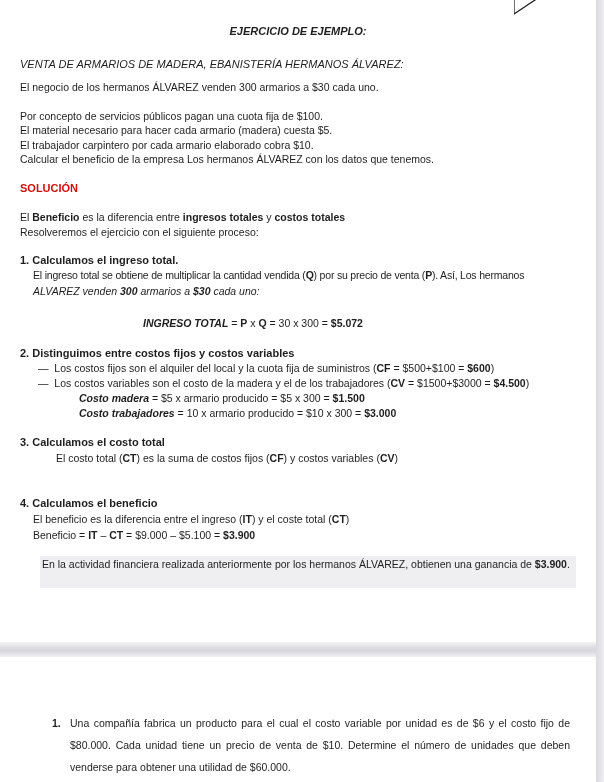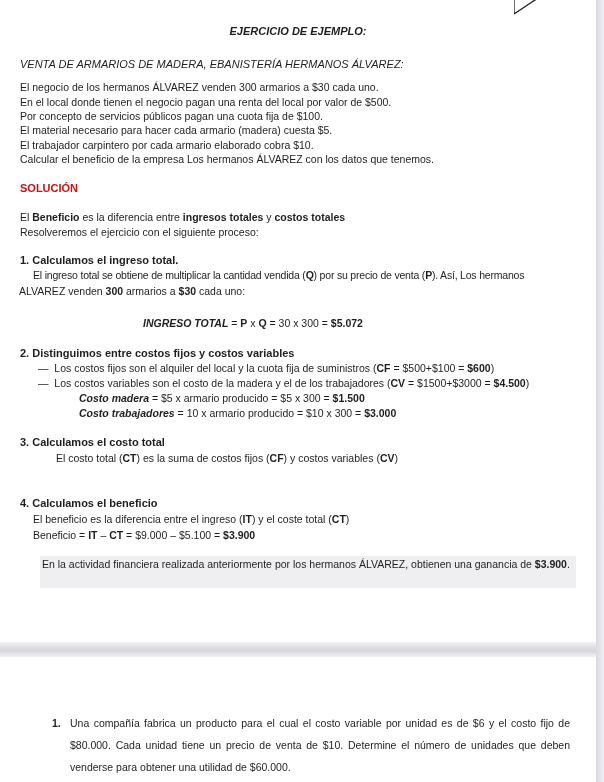--- a/index.html
+++ b/index.html
@@ -36,38 +36,37 @@
   <div class="page page1">
 
     <svg class="triangle" viewBox="0 0 40 24">
       <polyline points="0,0 0,18 24,2" fill="none" stroke="#222" stroke-width="1.3"></polyline>
     </svg>
 
     <div class="t title">EJERCICIO DE EJEMPLO:</div>
     <div class="t subtitle">VENTA DE ARMARIOS DE MADERA, EBANISTERÍA HERMANOS ÁLVAREZ:</div>
 
     <div class="t" style="left:20px; top:81px;">El negocio de los hermanos ÁLVAREZ venden 300 armarios a $30 cada uno.</div>
-    <div class="t" style="left:20px; top:96px;">En el local donde tienen el negocio pagan una renta del local por valor de $500.</div>
     <div class="t" style="left:20px; top:110px;">Por concepto de servicios públicos pagan una cuota fija de $100.</div>
     <div class="t" style="left:20px; top:124px;">El material necesario para hacer cada armario (madera) cuesta $5.</div>
     <div class="t" style="left:20px; top:139px;">El trabajador carpintero por cada armario elaborado cobra $10.</div>
     <div class="t" style="left:20px; top:153px;">Calcular el beneficio de la empresa Los hermanos ÁLVAREZ con los datos que tenemos.</div>
 
     <div class="t solution">SOLUCIÓN</div>
 
     <div class="t" style="left:20px; top:226px;">Resolveremos el ejercicio con el siguiente proceso:</div>
     <div class="t" style="left:20px; top:211px;">
       <span>El </span><span class="b">Beneficio</span><span> es la diferencia entre </span><span class="b">ingresos totales</span><span> y </span><span class="b">costos totales</span>
     </div>
 
     <div class="t h" style="left:20px; top:254px;">1. Calculamos el ingreso total.</div>
     <div class="t" style="left:33px; top:269px; letter-spacing:-0.2px;">
       <span>El ingreso total se obtiene de multiplicar la cantidad vendida (</span><span class="b">Q</span><span>) por su precio de venta (</span><span class="b">P</span><span>). Así, Los hermanos</span>
     </div>
-    <div class="t" style="left:19px; top:285px;">
+    <div class="t" style="left:33px; top:285px;font-style:italic;">
       <span>ALVAREZ venden </span><span class="b">300</span><span> armarios a </span><span class="b">$30</span><span> cada uno:</span>
     </div>
     <div class="t" style="left:143px; top:317px;">
       <span class="bi">INGRESO TOTAL</span><span> = </span><span class="b">P</span><span> x </span><span class="b">Q</span><span> = 30 x 300 = </span><span class="b">$5.072</span>
     </div>
 
     <div class="t h" style="left:20px; top:347px;">2. Distinguimos entre costos fijos y costos variables</div>
     <div class="t" style="left:38px; top:362px;">
       <span>—</span>&nbsp;&nbsp;<span>Los costos fijos son el alquiler del local y la cuota fija de suministros (</span><span class="b">CF</span><span> = $500+$100 = </span><span class="b">$600</span><span>)</span>
     </div>

